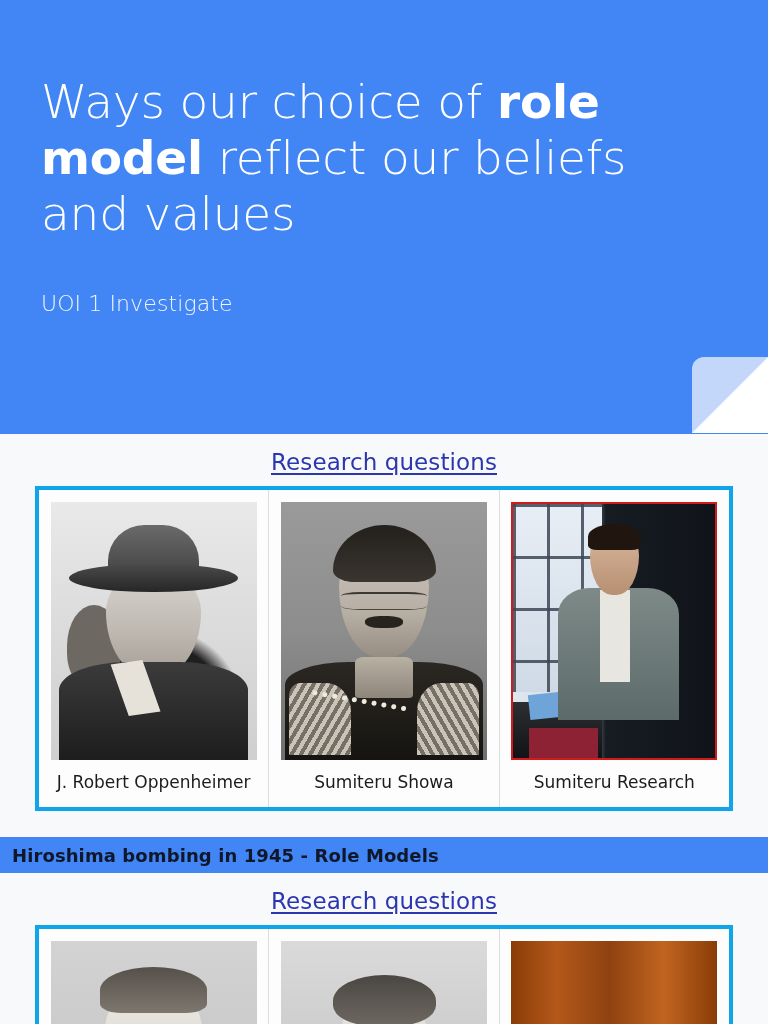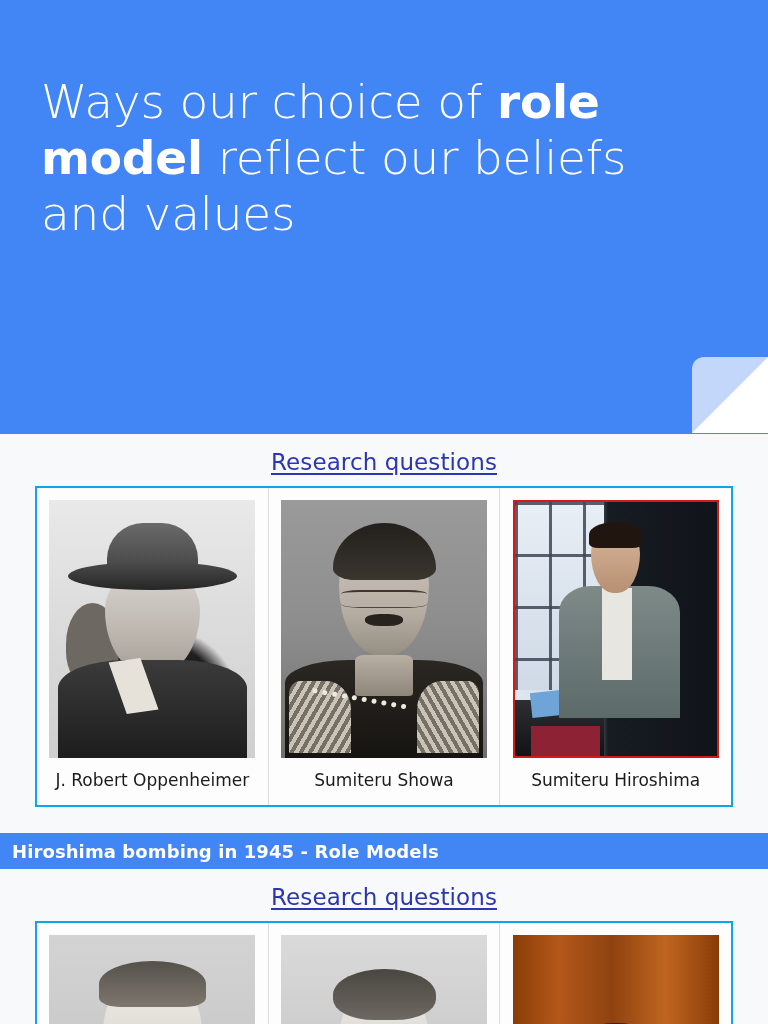--- a/index.html
+++ b/index.html
@@ -84,21 +84,21 @@
     text-decoration: underline;
     text-underline-offset: 3px;
     letter-spacing: 0.1px;
     cursor: pointer;
     font-family: "DejaVu Sans", "Liberation Sans", sans-serif;
   }
 
   .card-grid {
     margin: 0 35px 0 35px;
     width: 698px;
-    border: 2px solid #0ea5e9;
+    border: 4px solid #0ea5e9;
     background: #fdfdfd;
     display: flex;
     align-items: stretch;
   }
 
   .card {
     flex: 1 1 0;
     background: #fdfdfd;
     padding: 12px 12px 0 12px;
     display: flex;
@@ -132,21 +132,21 @@
   .banner {
     width: 768px;
     height: 36px;
     background: #4285f4;
     display: flex;
     align-items: center;
     padding-left: 12px;
     margin-top: 26px;
   }
   .banner-text {
-    color: #ffffff;
+    color: #0f172a;
     font-size: 18px;
     font-weight: 700;
     letter-spacing: 0.1px;
     font-family: "DejaVu Sans", "Liberation Sans", sans-serif;
   }
 
   
   .portrait { position: absolute; inset: 0; }
 
   
@@ -320,20 +320,21 @@
   }
 </style>
 </head>
 <body>
 
 <div id="page">
 
   <section class="hero">
     <div class="hero-inner">
       <h1 class="hero-title"><span>Ways our choice of </span><span class="bold">role model</span><span> reflect our beliefs and values</span></h1>
+      <div class="hero-subtitle">UOI 1 Investigate</div>
     </div>
     <div class="fold"></div>
   </section>
 
   <section class="section">
     <div class="section-link-wrap">
       <a class="section-link">Research questions</a>
     </div>
 
     <div class="card-grid">
@@ -375,21 +376,21 @@
             <div class="p-tan-window"></div>
             <div class="p-tan-table"></div>
             <div class="p-tan-redlow"></div>
             <div class="p-tan-paper"></div>
             <div class="p-tan-jacket"></div>
             <div class="p-tan-shirt"></div>
             <div class="p-tan-head"></div>
             <div class="p-tan-hair"></div>
           </div>
         </div>
-        <div class="card-caption">Sumiteru Hiroshima</div>
+        <div class="card-caption">Sumiteru Research</div>
       </div>
 
     </div>
   </section>
 
   <div class="banner">
     <span class="banner-text">Hiroshima bombing in 1945 - Role Models</span>
   </div>
 
   <section class="section">

